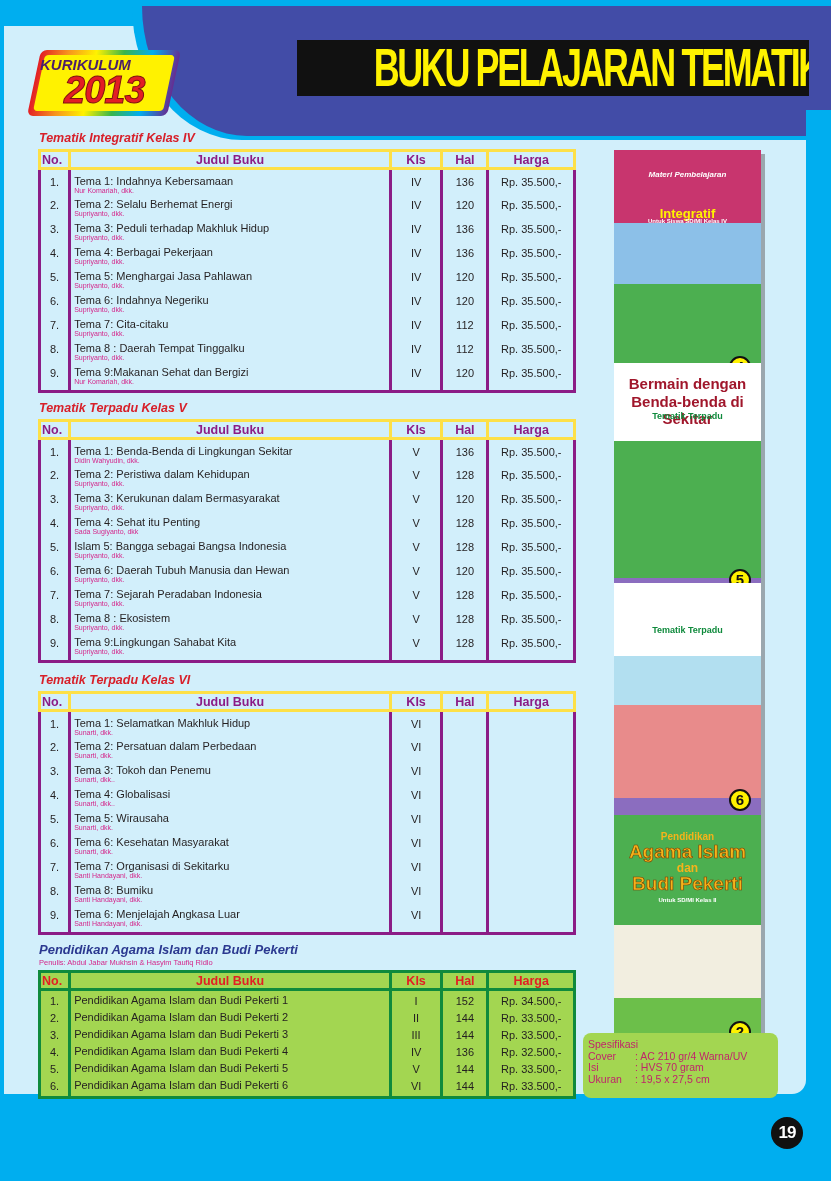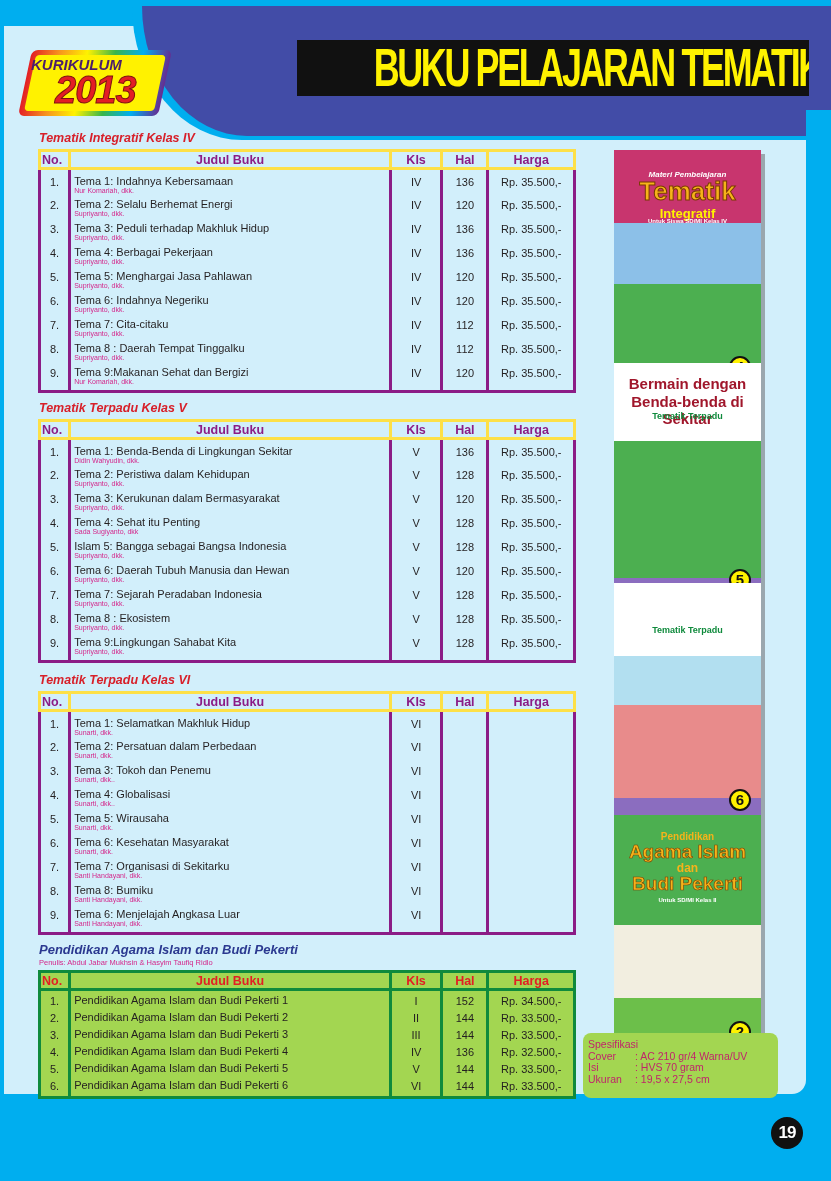--- a/index.html
+++ b/index.html
@@ -6,21 +6,21 @@
     html, body { width: 831px; height: 1181px; overflow: hidden; }
     body { background: #00aeef; font-family: "Liberation Sans", sans-serif; position: relative; }
 
     .top-band { position: absolute; left: 0; top: 0; width: 831px; height: 26px; background: #00aeef; }
     .page { position: absolute; left: 4px; top: 26px; width: 802px; height: 1068px; background: #d2effb; border-bottom-right-radius: 14px; }
     .right-band { position: absolute; left: 806px; top: 110px; width: 25px; height: 990px; background: #00aeef; }
 
     .header-blob { position: absolute; left: 128px; top: -20px; width: 740px; height: 134px; background: #00aeef; border-bottom-left-radius: 110px 134px; }
     .header-blob-inner { position: absolute; left: 138px; top: -20px; width: 730px; height: 130px; background: #424ca7; border-bottom-left-radius: 105px 130px; }
 
-    .logo { position: absolute; left: 19px; top: 50px; width: 155px; height: 84px; }
+    .logo { position: absolute; left: 28px; top: 50px; width: 155px; height: 84px; }
     .logo .rainbow { position: absolute; left: 6px; top: 0; width: 140px; height: 66px;
       background: linear-gradient(90deg, #e31e24, #f7941d, #fff200, #39b54a, #00aeef, #662d91);
       transform: skewX(-12deg); border-radius: 6px; }
     .logo .inner { position: absolute; left: 11px; top: 5px; width: 130px; height: 56px; background: #fff200; transform: skewX(-12deg); border-radius: 4px; }
     .logo .kur { position: absolute; left: 12px; top: 6px; font-family: "Liberation Sans", sans-serif; font-weight: bold; font-style: italic; font-size: 15px; color: #4b1d6b; letter-spacing: 0px; }
     .logo .yr { position: absolute; left: 36px; top: 20px; font-family: "Liberation Sans", sans-serif; font-weight: bold; font-style: italic; font-size: 38px; line-height: 40px; color: #e31e24; letter-spacing: -1px; -webkit-text-stroke: 1px #7a1010; }
 
     .main-title { position: absolute; left: 297px; top: 40px; width: 512px; height: 56px; background: #111; color: #fff200; font-family: "Liberation Sans", sans-serif; font-weight: bold; font-size: 46px; line-height: 56px; text-align: center; letter-spacing: -3px; transform: scaleY(1.0); white-space: nowrap; overflow: hidden; }
     .main-title span { display: inline-block; transform: scaleX(0.78) scaleY(1.15); transform-origin: center; }
 
@@ -418,21 +418,20 @@
         <td class="title"><span>Pendidikan Agama Islam dan Budi Pekerti 6</span></td>
         <td class="ctr">VI</td>
         <td class="ctr">144</td>
         <td class="ctr">Rp. 33.500,-</td>
       </tr>
     </tbody>
 </table>
 
 <div class="cover cover1">
   <div class="ttl a">Materi Pembelajaran</div>
-  <div class="ttl b">Tematik</div>
   <div class="ttl c">Integratif</div>
   <div class="ttl d">Untuk Siswa SD/MI Kelas IV</div>
   <div class="badge">4</div>
 </div>
 <div class="cover cover2">
   <div class="ttl a">Bermain dengan</div>
   <div class="ttl b">Benda-benda di Sekitar</div>
   <div class="ttl c">Tematik Terpadu</div>
   <div class="badge">5</div>
 </div>

